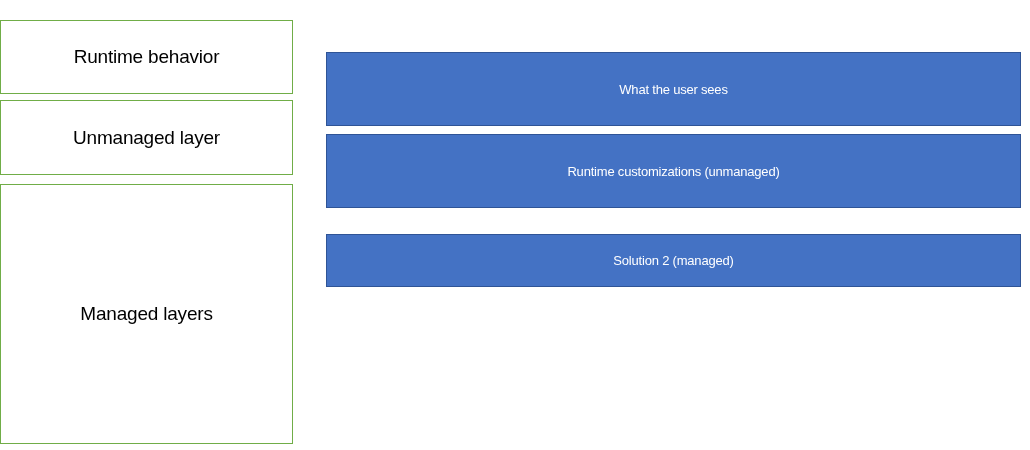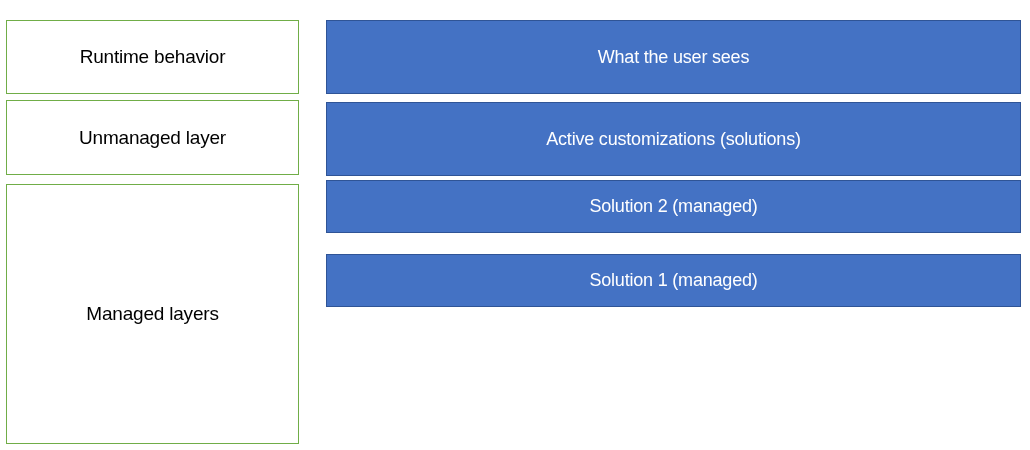--- a/index.html
+++ b/index.html
@@ -10,21 +10,21 @@
   .canvas {
     position: relative;
     width: 1030px;
     height: 450px;
     background: #ffffff;
     font-family: "Liberation Sans", sans-serif;
     overflow: hidden;
   }
   .label-box {
     position: absolute;
-    left: 6px;
+    left: 0;
     width: 291px;
     background: var(--label-fill, #ffffff);
     border: 1px solid var(--label-border, #70AD47);
     display: flex;
     align-items: center;
     justify-content: center;
     text-align: center;
     color: var(--label-text, #000000);
     font-size: 19px;
     letter-spacing: -0.2px;
@@ -33,31 +33,32 @@
     position: absolute;
     left: 326px;
     width: 693px;
     background: var(--layer-fill, #4472C4);
     border: 1.5px solid var(--layer-border, #2F5496);
     display: flex;
     align-items: center;
     justify-content: center;
     text-align: center;
     color: var(--layer-text, #ffffff);
-    font-size: 18px;
+    font-size: 13px;
     letter-spacing: -0.2px;
+    margin-top: 32px;
   }
   
   .pos-runtime   { top: 20px;  height: 72px;  }
   .pos-unmanaged { top: 100px; height: 73px;  }
   .pos-managed   { top: 184px; height: 258px; }
   
   .pos-layer-1 { top: 20px;  height: 72px;  }
   .pos-layer-2 { top: 102px; height: 72px;  }
-  .pos-layer-3 { top: 180px; height: 51px;  }
+  .pos-layer-3 { top: 202px; height: 51px;  }
   .pos-layer-4 { top: 254px; height: 51px;  }
   .pos-layer-5 { top: 318px; height: 123px; }
 </style>
 </head>
 <body>
 
 <div class="canvas">
 
   <div class="label-box pos-runtime">
     <span>Runtime behavior</span>
@@ -66,22 +67,19 @@
     <span>Managed layers</span>
   </div>
   <div class="label-box pos-unmanaged">
     <span>Unmanaged layer</span>
   </div>
 
   <div class="layer-box pos-layer-1">
     <span>What the user sees</span>
   </div>
   <div class="layer-box pos-layer-2">
-    <span>Active customizations (solutions)</span>
+    <span>Runtime customizations (unmanaged)</span>
   </div>
   <div class="layer-box pos-layer-3">
     <span>Solution 2 (managed)</span>
-  </div>
-  <div class="layer-box pos-layer-4">
-    <span>Solution 1 (managed)</span>
   </div>
 
 </div>
 
 </body></html>

